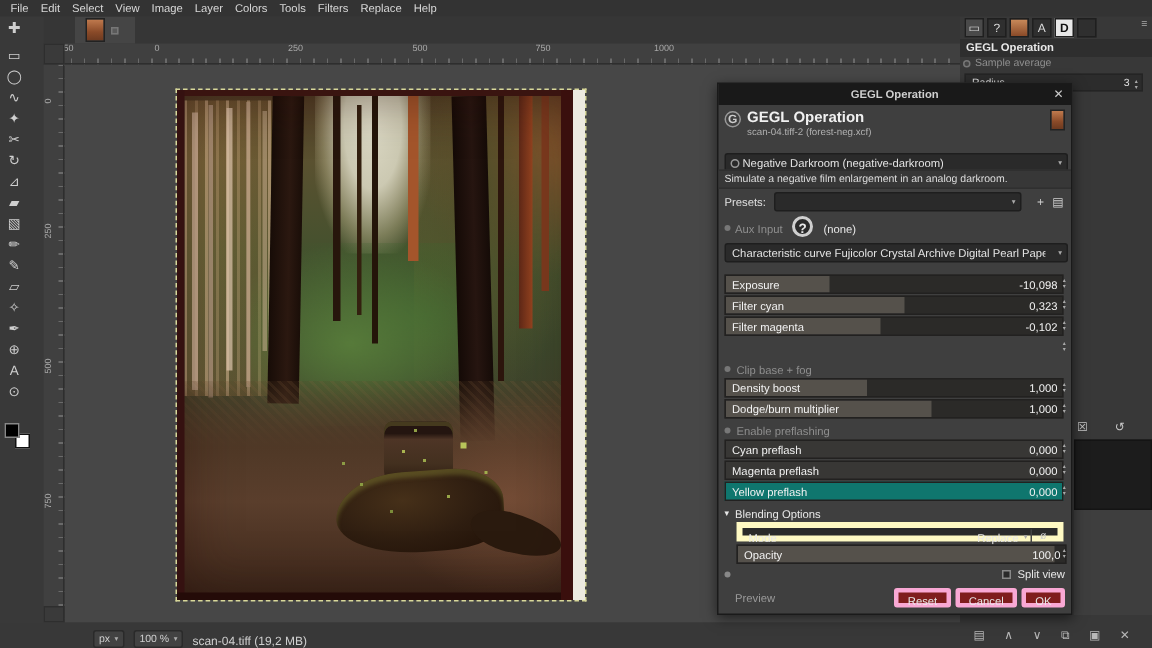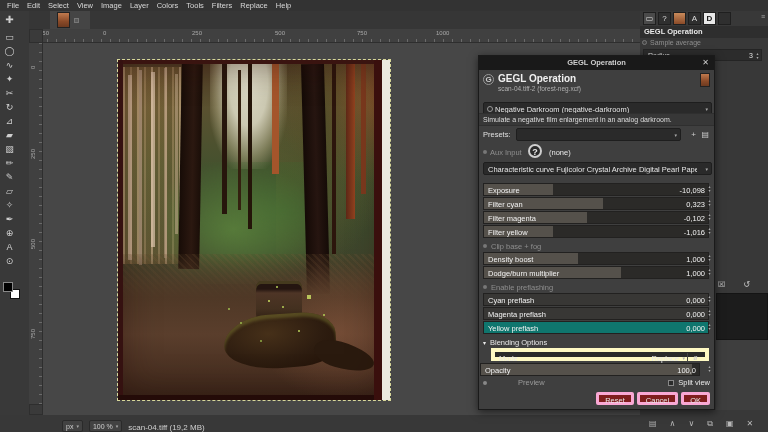--- a/index.html
+++ b/index.html
@@ -158,21 +158,21 @@
   .sec.lit span { color:#e8e8e8; }
   .sec .exp { font-size:6px; color:#bbb; }
   .mode-row { position:absolute; left:12px; top:292px; width:218px; height:13px; background:#2a2a2a; border:4px solid #fef9c3; }
   .mode-row .lab { position:absolute; left:4px; top:2px; color:#e8e8e8; }
   .mode-row .val { position:absolute; right:26px; top:2px; color:#e8e8e8; }
   .mode-row .va  { position:absolute; right:20px; top:3px; font-size:5px; color:#aaa; }
   .mode-row .mg  { position:absolute; right:2px; top:1px; width:16px; height:9px; border-left:1px solid #444;
                    color:#ccc; font-size:7px; line-height:9px; text-align:center; }
   .prev-row { position:absolute; left:4px; top:322px; right:4px; height:10px; }
   .prev-row .dot { position:absolute; left:0; top:3px; width:4px; height:4px; background:#888; border-radius:50%; }
-  .prev-row .lab { position:absolute; left:7px; top:0; color:#9a9a9a;margin-left:28px; }
+  .prev-row .lab { position:absolute; left:7px; top:16px; color:#9a9a9a; }
   .split-cb { position:absolute; right:36px; top:2px; width:6px; height:6px; background:#2a2a2a; border:1px solid #888; }
   .prev-row .split { position:absolute; right:0; top:0; color:#e8e8e8; }
   .btns { position:absolute; right:4px; top:336px; display:flex; gap:3px; }
   .btn { height:13px; background:#7f1d1d; border:3px solid #f9a8d4; border-radius:2px; color:#e8e8e8;
          font-size:7.5px; line-height:12px; padding:0 6px; }
 </style>
 </head>
 <body>
 
 <div id="app">
@@ -371,25 +371,20 @@
       <span class="slab">Filter cyan</span>
         <span class="sval">0,323</span>
     </div>
       <span class="spin" style="right:2px;top:141px;position:absolute">▴<br>▾</span>
     <div class="srow" style="top:155px">
       <div class="sfill" style="width: 46%;"></div>
       <span class="slab">Filter magenta</span>
         <span class="sval">-0,102</span>
     </div>
       <span class="spin" style="right:2px;top:155px;position:absolute">▴<br>▾</span>
-    <div class="srow" style="top:169px">
-      <div class="sfill" style="width: 31%;"></div>
-      <span class="slab">Filter yellow</span>
-        <span class="sval">-1,016</span>
-    </div>
       <span class="spin" style="right:2px;top:169px;position:absolute">▴<br>▾</span>
 
     <div class="sec" style="top:185px">
       <div class="dot"></div>
       <span>Clip base + fog</span>
     </div>
 
     <div class="srow" style="top:196px">
       <div class="sfill" style="width: 42%;"></div>
       <span class="slab">Density boost</span>
@@ -432,21 +427,21 @@
       <span>Blending Options</span>
     </div>
 
     <div class="mode-row">
       <span class="lab">Mode</span>
       <span class="val">Replace</span>
       <span class="va">▾</span>
       <span class="mg">ø</span>
     </div>
 
-    <div class="srow" style="top:307px;left:1px;width:220px">
+    <div class="srow" style="top:307px;left:12px;width:220px">
       <div class="sfill" style="width: 97%;"></div>
       <span class="slab">Opacity</span>
         <span class="sval">100,0</span>
     </div>
       <span class="spin" style="right:2px;top:307px;position:absolute">▴<br>▾</span>
 
     <div class="prev-row">
       <div class="dot"></div>
       <span class="lab">Preview</span>
       <div class="split-cb"></div>

